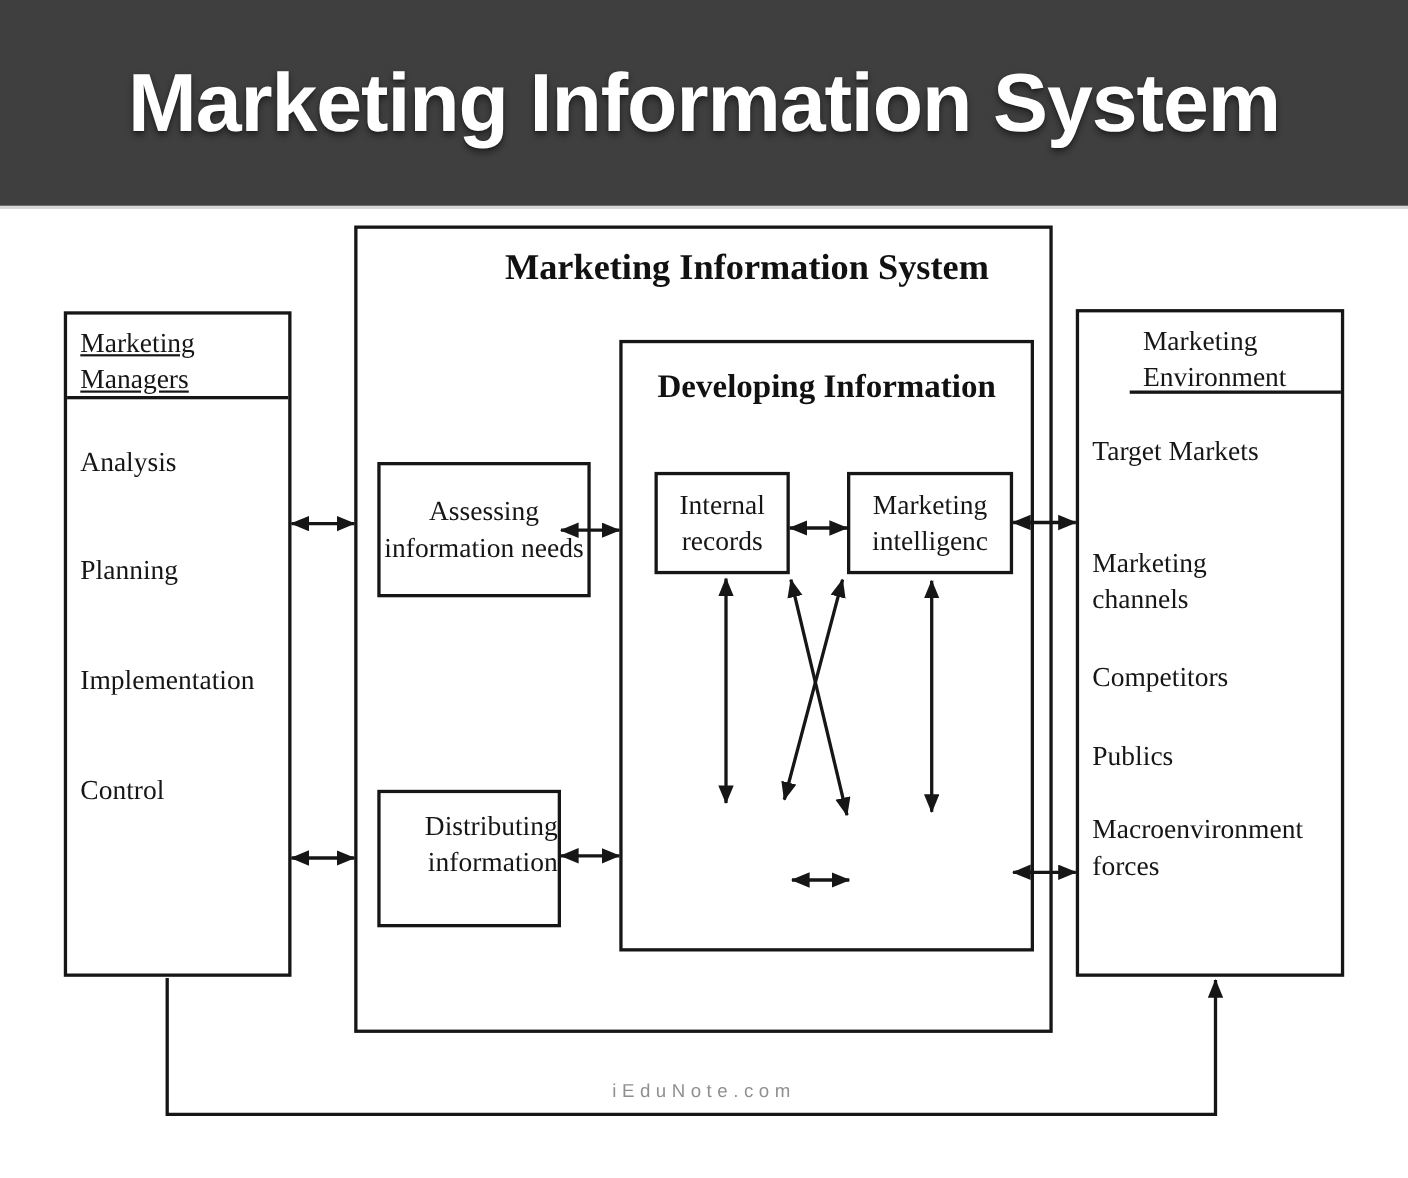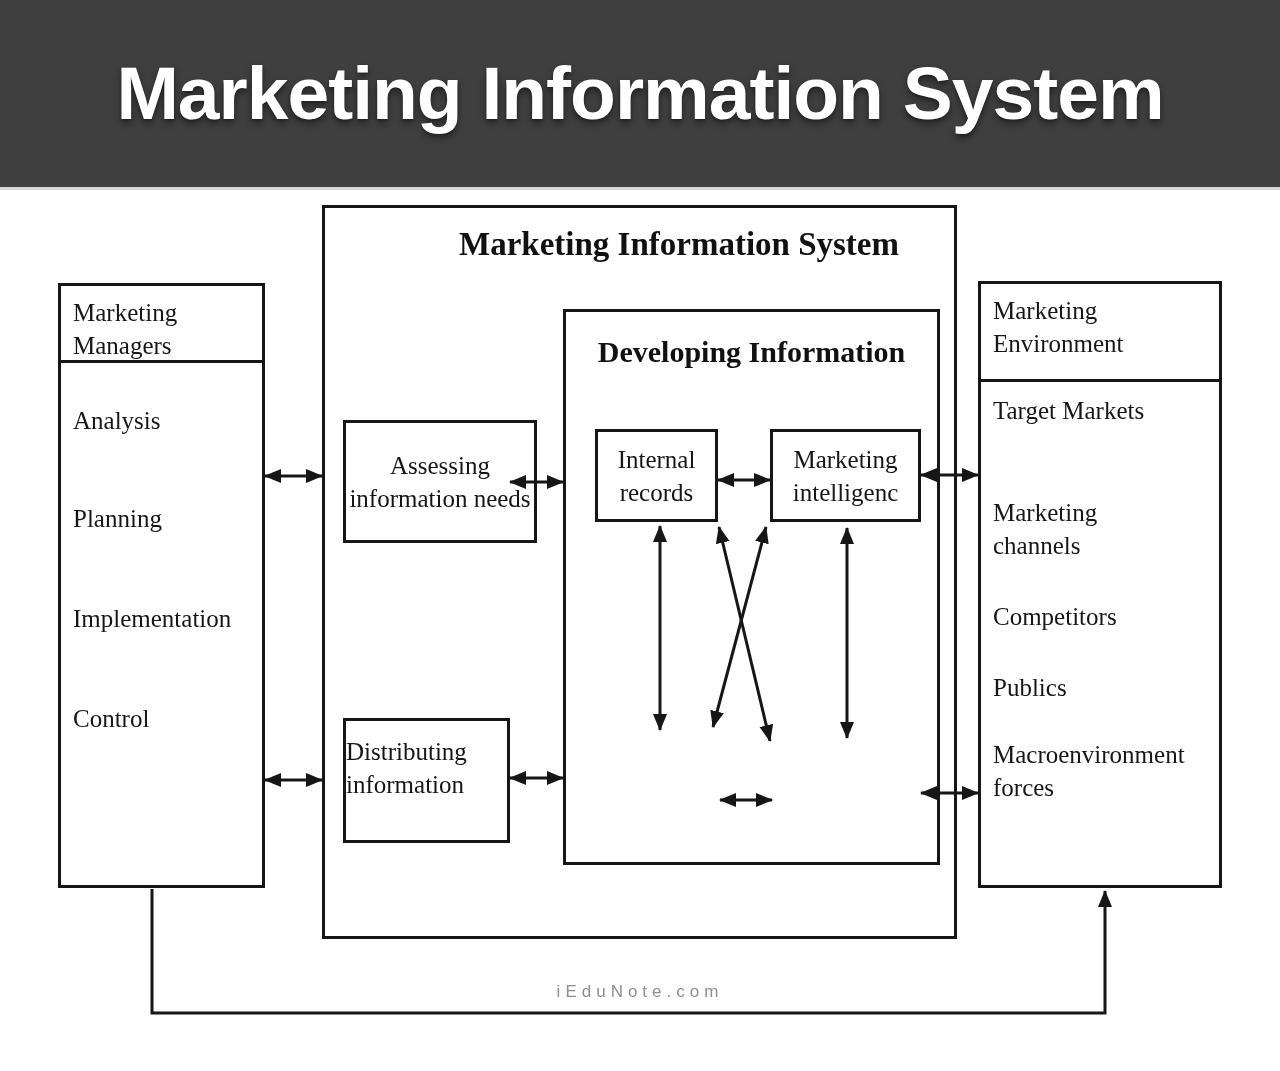--- a/index.html
+++ b/index.html
@@ -23,36 +23,36 @@
     font-family:"Liberation Sans", sans-serif;
     font-weight:bold;font-size:75px;letter-spacing:-1px;
     color:#ffffff;
     text-shadow:0 4px 7px rgba(0,0,0,.45), 0 1px 2px rgba(0,0,0,.3);
     white-space:nowrap;
   }
   
   .dbox{position:absolute;border:3px solid #161616;box-sizing:border-box;background:transparent;}
   .lbl{font-size:25px;line-height:33px;color:#161616;}
   .center-txt{display:flex;align-items:center;justify-content:center;text-align:center;}
-  .top-txt{display:flex;align-items:flex-start;justify-content:center;text-align:left;padding-top:14px;}
+  .top-txt{display:flex;align-items:flex-start;justify-content:center;text-align:right;padding-top:14px;}
   .big-title{
     position:absolute;font-weight:bold;text-align:center;
     font-size:31px;line-height:36px;color:#111111;white-space:nowrap;
   }
   
   .panel-header{
     box-sizing:border-box;border-bottom:3px solid #161616;
     padding:10px 10px 0 12px;font-size:25px;line-height:33px;
   }
   .panel-item{position:absolute;left:12px;width:185px;font-size:25px;line-height:33px;}
   
-  .managers-box{left:58px;top:283px;width:207px;height:605px;}
+  .managers-box{left:58px;top:283px;width:207px;height:605px;text-decoration:underline;}
   .managers-box .panel-header{height:77px;}
   .environment-box{left:978px;top:281px;width:244px;height:607px;}
-  .environment-box .panel-header{height:98px;}
+  .environment-box .panel-header{height:74px;margin-left:46px;}
   .mis-box{left:322px;top:205px;width:635px;height:734px;}
   .developing-box{left:563px;top:309px;width:377px;height:556px;}
   .mis-title{left:359px;top:226px;width:640px;font-size:33px;}
   .dev-title{left:563px;top:334px;width:377px;font-size:30px;}
   .mis-footer{left:322px;top:884px;width:635px;font-size:30px;}
   .assessing-box{left:343px;top:420px;width:194px;height:123px;}
   .internal-box{left:595px;top:429px;width:123px;height:93px;}
   .intelligence-box{left:770px;top:429px;width:151px;height:93px;}
   .distributing-box{left:343px;top:718px;width:167px;height:125px;}
   .decision-box{left:578px;top:734px;width:142px;height:117px;}

